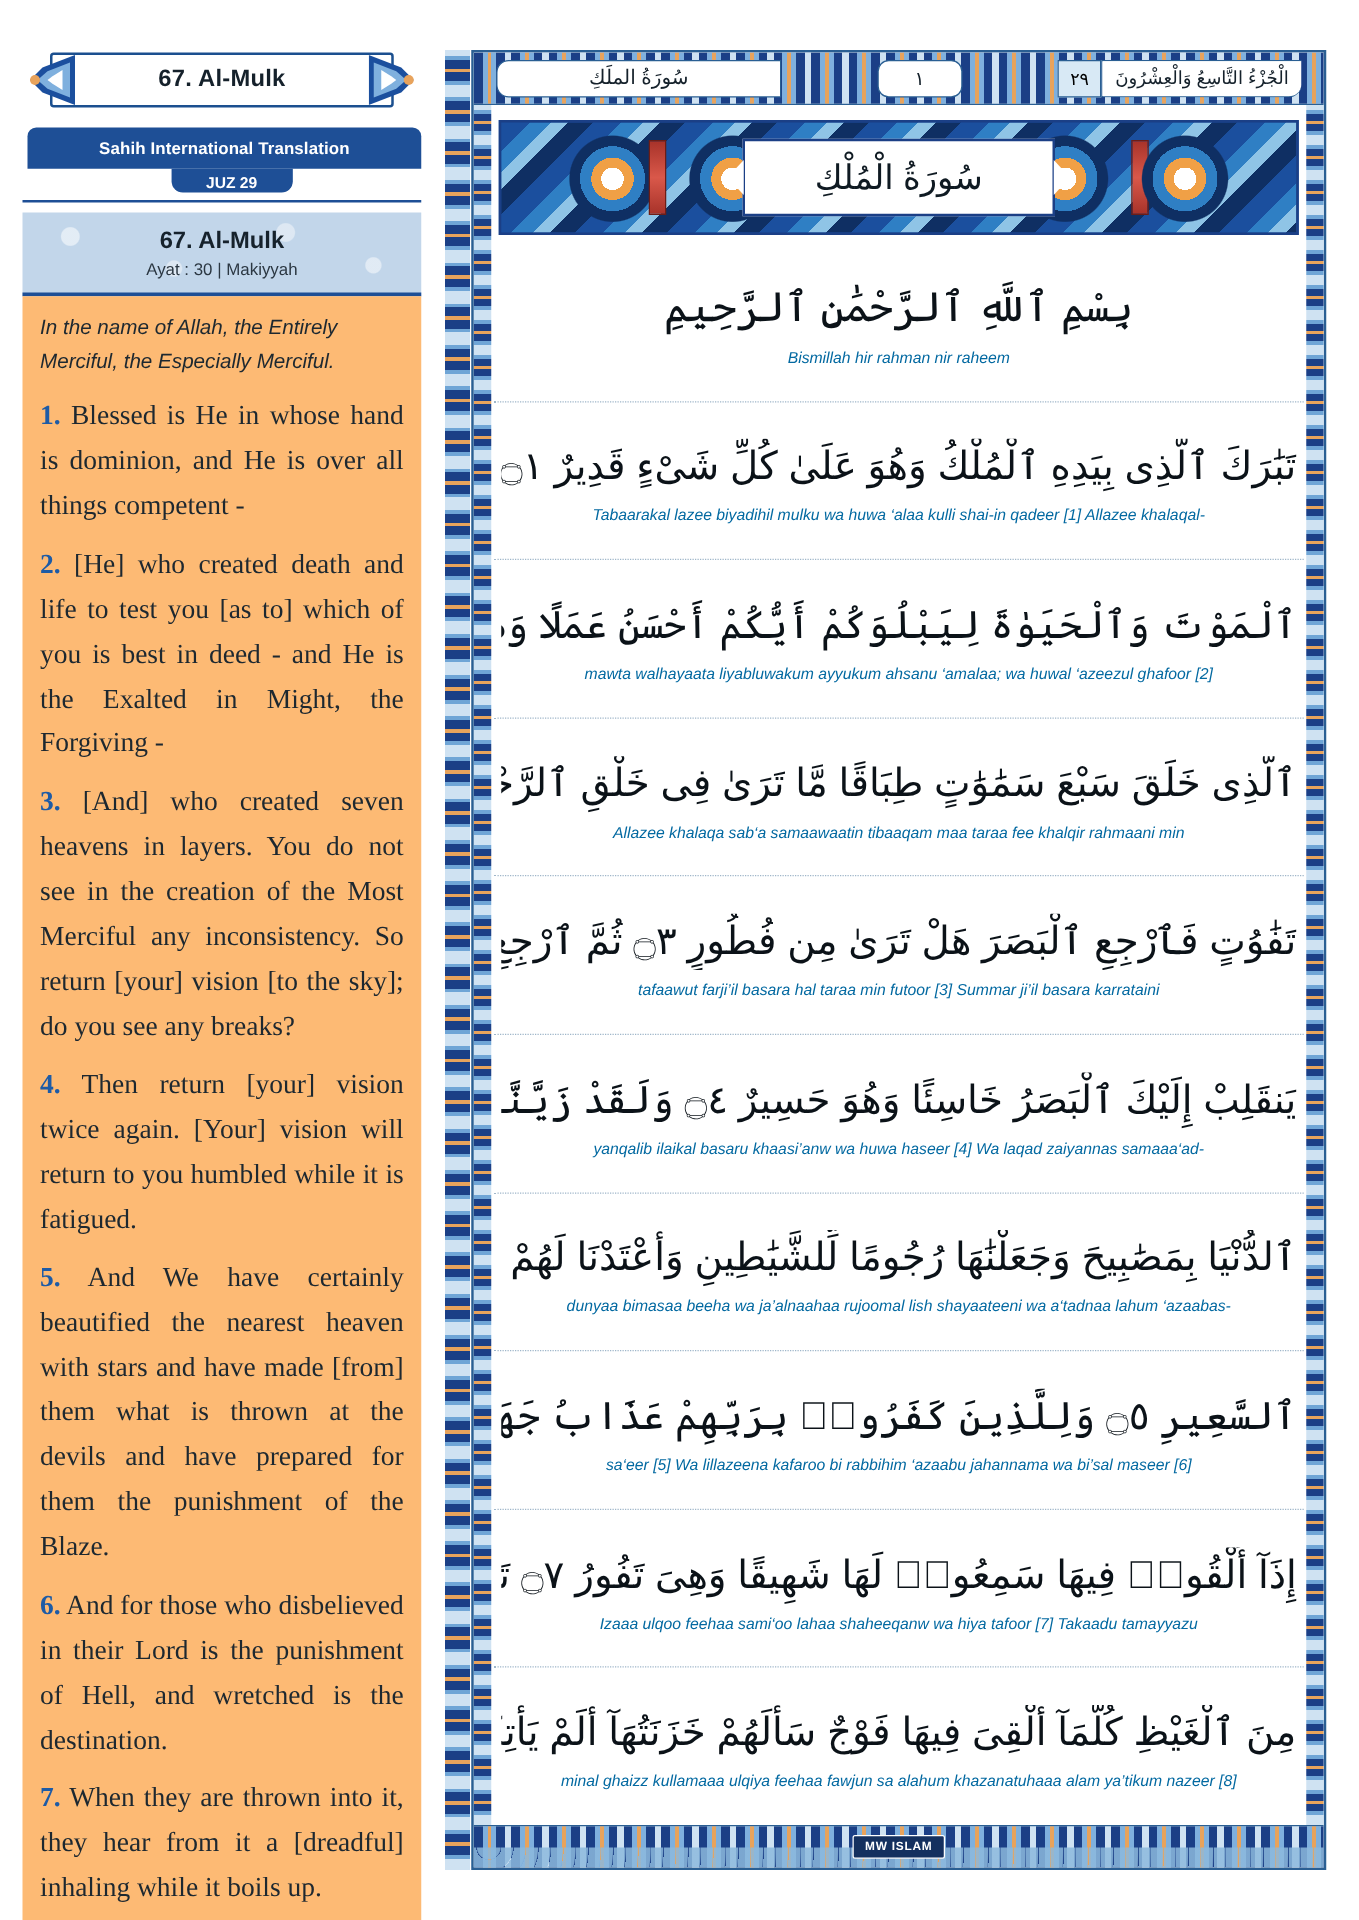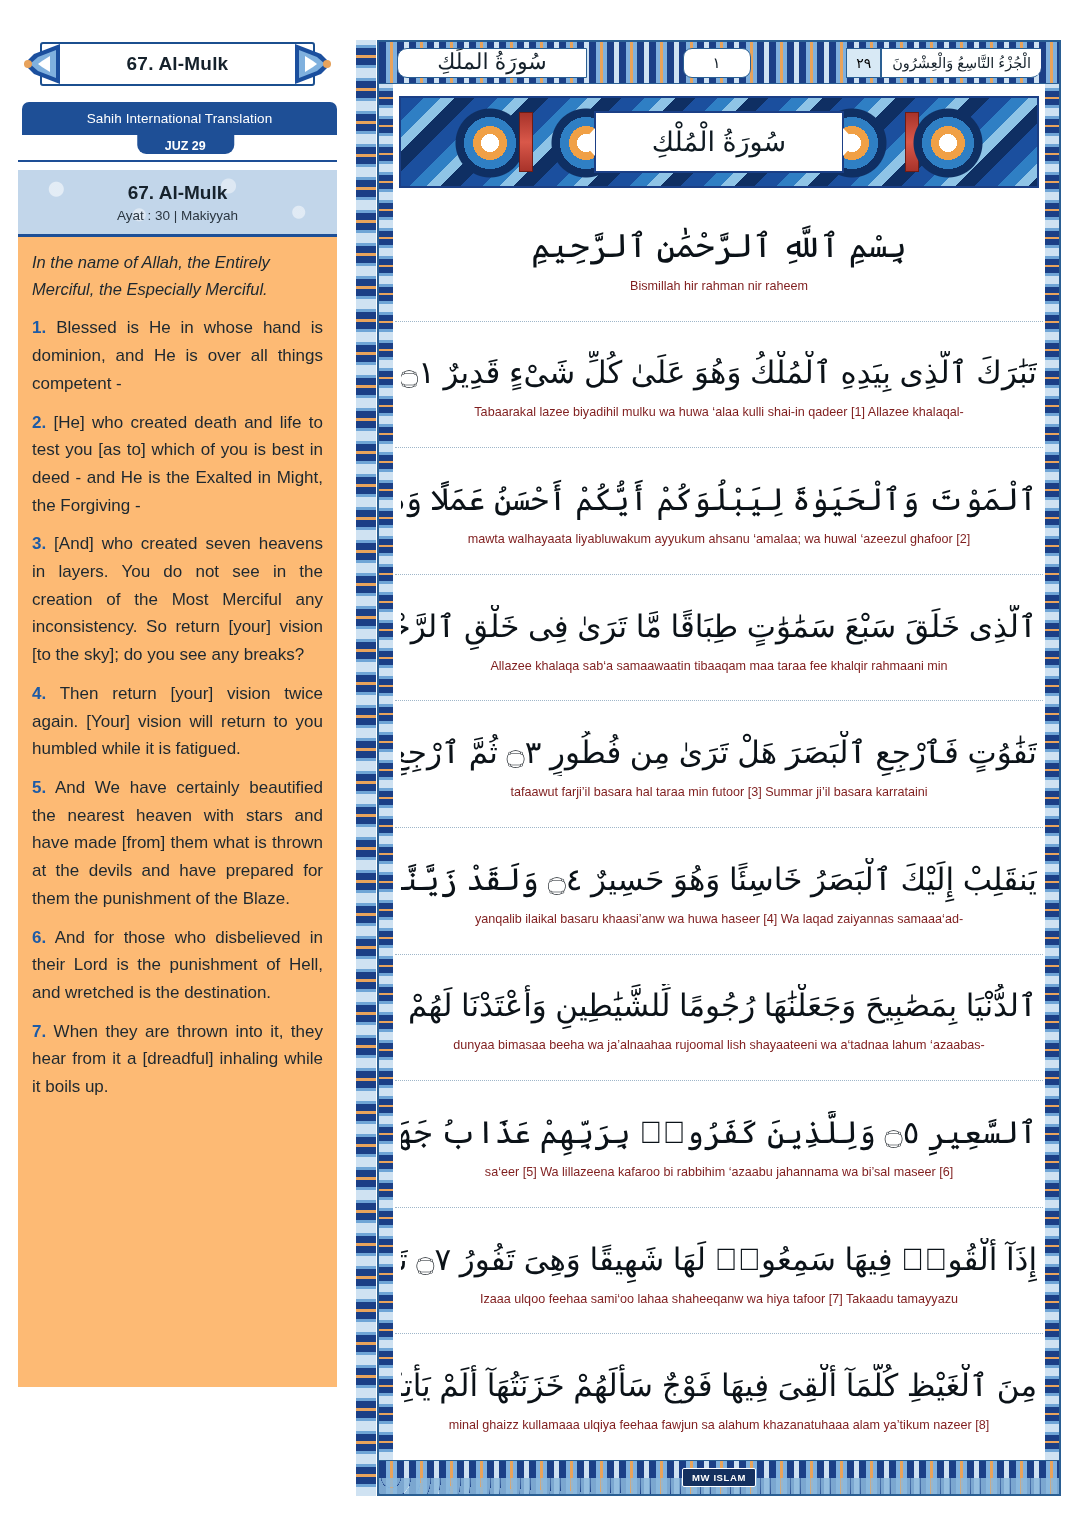--- a/index.html
+++ b/index.html
@@ -62,21 +62,21 @@
   }
   .stb-orn.left  { left: 2px; }
   .stb-orn.right { right: 2px; }
 
   .trans-band {
     margin: 14px 18px 0 22px;
     background: #1e4f96;
     color: #fff;
     text-align: center;
     font-size: 13.5px;
-    font-weight: normal;
+    font-weight: bold;
     padding: 9px 0 9px 0;
     border-radius: 7px 7px 0 0;
     letter-spacing: .1px;
   }
 
   .juz-row {
     margin: 0 18px;
     position: relative;
     height: 27px;
     border-bottom: 2px solid #1e4f96;
@@ -125,25 +125,26 @@
   }
   .basmala-en {
     font-style: italic;
     font-size: 16.5px;
     line-height: 1.62;
     color: #1d2830;
     text-align: left;
     margin-bottom: 12px;
   }
   .verse {
-    font-size: 17px;
+    font-size: 22px;
     line-height: 1.63;
     color: #1d2830;
     text-align: justify;
     margin-bottom: 11px;
+    font-family: Liberation Serif, serif;
   }
   .verse .vnum {
     font-weight: bold;
     color: #1d5ba6;
   }
 
   
   .mid-strip {
     width: 22px;
     flex: 0 0 22px;
@@ -194,23 +195,23 @@
     border: 1px solid #2a5f93;
     height: 30px;
     display: flex;
     align-items: center;
     justify-content: center;
     position: relative;
     z-index: 2;
   }
   .hdr-surah {
     margin-left: 18px;
-    width: 190px;
+    width: 228px;
     border-radius: 10px 0 0 10px;
-    font-size: 22px;
+    font-size: 16px;
     color: #15212b;
     direction: rtl;
     padding-bottom: 2px;
   }
   .hdr-page {
     width: 68px;
     margin: 0 auto;
     border-radius: 9px;
     font-size: 15px;
     color: #15212b;
@@ -362,23 +363,24 @@
     font-size: 31px;
     line-height: 1.45;
     color: #0b1218;
     white-space: nowrap;
     overflow: hidden;
   }
   .ar.bismillah { font-size: 33px; }
   .tr {
     text-align: center;
     font-size: 12.6px;
-    color: #7f1d1d;
+    color: #0369a1;
     margin-top: 9px;
     white-space: nowrap;
+    font-style: italic;
   }
 
   .q-footer {
     height: 34px;
     position: relative;
     background:
       repeating-linear-gradient(to right,
         #1b3f86 0 7px,
         #7fb0de 7px 11px,
         #e8a35c 11px 14px,

